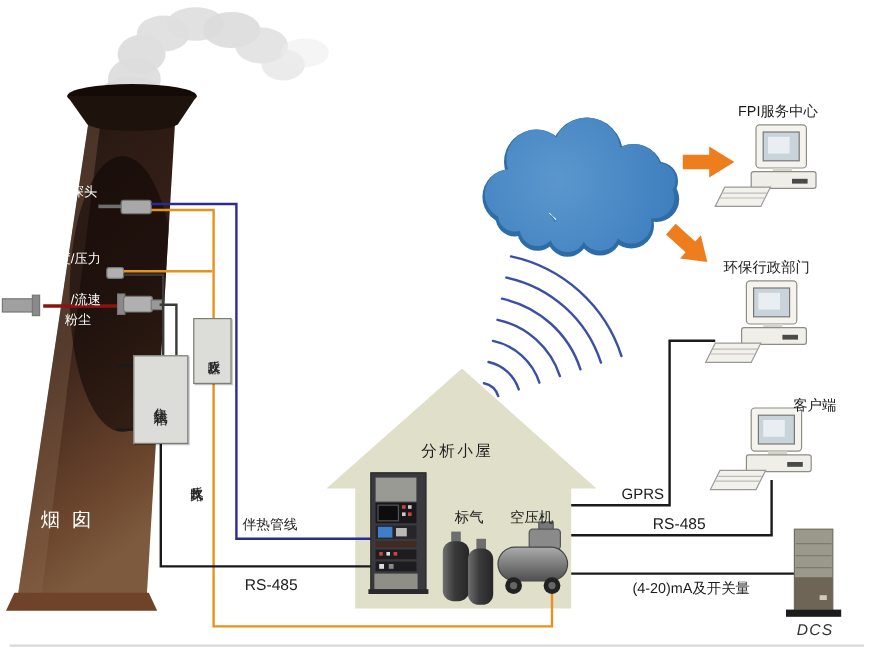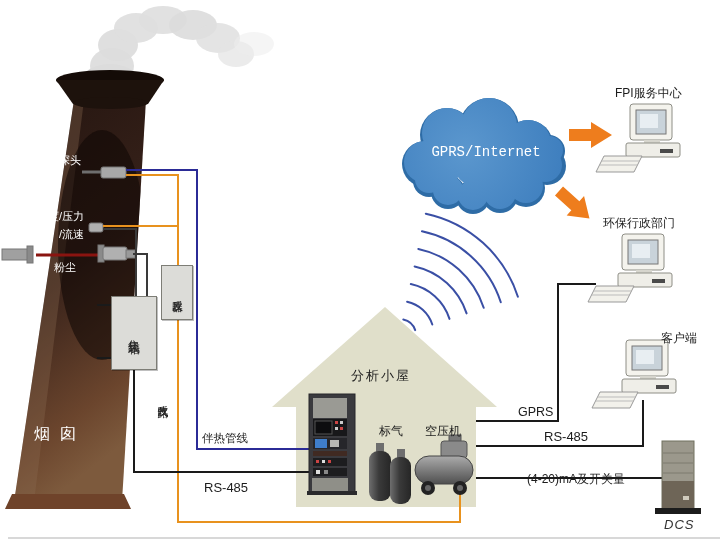--- a/index.html
+++ b/index.html
@@ -246,45 +246,44 @@
       <line x1="663" y1="473" x2="693" y2="473" stroke="#7d7a6e"></line>
       <rect x="662" y="481" width="32" height="27" fill="#6e6557"></rect>
       <rect x="683" y="496" width="6" height="4" fill="#cfcabc"></rect>
       <rect x="655" y="508" width="46" height="6" fill="#1c1c1c"></rect>
     </g>
   </svg>
 
   <div class="lbl white" style="left:37px; top:154px; font-size:11px;">采样探头</div>
   <div class="lbl white" style="left:37px; top:210px; font-size:11px;text-align:right;">
     <span style="display:block;">温度/压力</span>
-    <span style="display:block; margin-top:4px;">/流速</span>
+    <span style="display:block; margin-top:20px;">/流速</span>
   </div>
   <div class="lbl white" style="left:54px; top:261px; font-size:11px;">粉尘</div>
   <div class="lbl white stack-label" style="left:34px; top:424px; font-size:16px;">烟囱</div>
 
   <div class="vbox" style="left:161px; top:265px; width:30px; height:53px;">
     <span class="vtext" style="font-size:11px; letter-spacing:1px;">反吹器</span>
   </div>
   <div class="vbox" style="left:111px; top:296px; width:44px; height:72px;">
     <span class="vtext">集线箱</span>
   </div>
 
   <div class="lbl" style="left:157px; top:389px; z-index:3;">
     <span class="vtext" style="font-size:11px; letter-spacing:1px;">反吹气路</span>
   </div>
   <div class="lbl" style="left:202px; top:431px; font-size:11.5px;">伴热管线</div>
   <div class="lbl bold" style="left:204px; top:480px; font-size:13px;">RS-485</div>
   <div class="lbl bold" style="left:518px; top:405px; font-size:12.5px;">GPRS</div>
   <div class="lbl bold" style="left:544px; top:429px; font-size:13px;">RS-485</div>
-  <div class="lbl" style="left:527px; top:472px; font-size:12px;">(4-20)mA及开关量</div>
+  <div class="lbl" style="left:527px; top:483px; font-size:12px;">(4-20)mA及开关量</div>
 
   <div class="lbl shelter-title" style="left:351px; top:368px;">分析小屋</div>
   <div class="lbl" style="left:379px; top:424px;">标气</div>
   <div class="lbl" style="left:425px; top:424px;text-align:right;">空压机</div>
 
-  <div class="cloud-label">GPRS/Internet</div>
 
   <div class="lbl" style="left:615px; top:86px;">FPI服务中心</div>
   <div class="lbl" style="left:603px; top:216px;">环保行政部门</div>
   <div class="lbl" style="left:661px; top:331px;">客户端</div>
   <div class="lbl" style="left:664px; top:517px; font-size:13px; letter-spacing:1px; color:#333;font-style:italic;">DCS</div>
 
 </div>
 
 </body></html>

